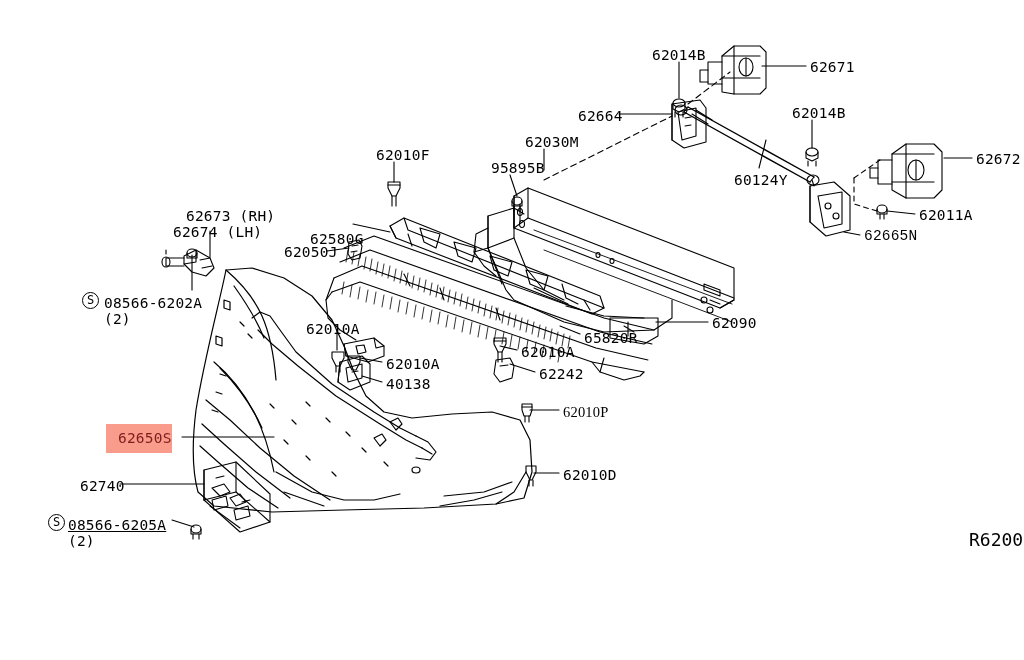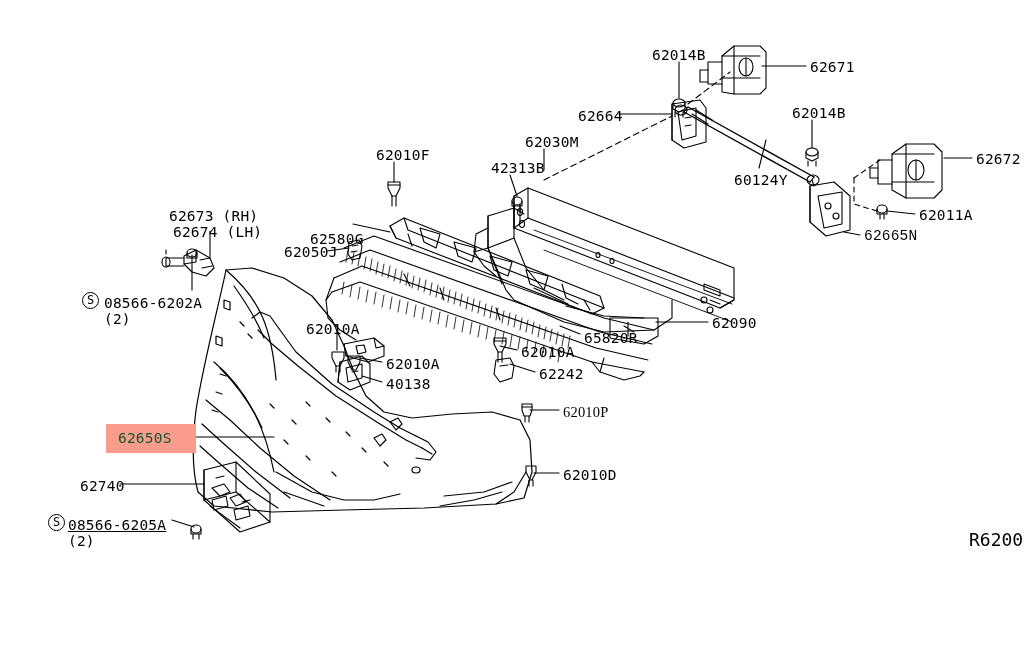--- a/index.html
+++ b/index.html
@@ -20,22 +20,22 @@
     font-size:14.5px;
     letter-spacing:0.2px;
     color:#000;
     white-space:pre;
     line-height:17px;
   }
 
   
   .lbl.hl{
     background:#fa9c8c;
-    padding:6px 24px 6px 12px;
-    color:#14532d;
+    padding:6px 0 6px 12px;
+    color:#7f1d1d;
   }
 
   
   .scirc{
     position:absolute;
     width:17px;height:17px;border:1.4px solid #000;border-radius:50%;
     box-sizing:border-box;
     font-family:"DejaVu Sans Mono","Liberation Mono",monospace;
     font-size:12px;line-height:15px;text-align:center;color:#000;
   }
@@ -452,24 +452,24 @@
       </g>
     </svg>
 
     <div class="lbl" style="left:608px;top:47px;">62014B</div>
     <div class="lbl" style="left:766px;top:59px;">62671</div>
     <div class="lbl" style="left:534px;top:108px;">62664</div>
     <div class="lbl" style="left:748px;top:105px;">62014B</div>
     <div class="lbl" style="left:481px;top:134px;">62030M</div>
     <div class="lbl" style="left:932px;top:151px;">62672</div>
     <div class="lbl" style="left:332px;top:147px;">62010F</div>
-    <div class="lbl" style="left:447px;top:160px;">42313B</div>
+    <div class="lbl" style="left:447px;top:160px;">95895B</div>
     <div class="lbl" style="left:690px;top:172px;">60124Y</div>
     <div class="lbl" style="left:875px;top:207px;">62011A</div>
-    <div class="lbl" style="left:125px;top:208px;">62673 (RH)</div>
+    <div class="lbl" style="left:142px;top:208px;">62673 (RH)</div>
     <div class="lbl" style="left:129px;top:224px;">62674 (LH)</div>
     <div class="lbl" style="left:266px;top:231px;">62580G</div>
     <div class="lbl" style="left:820px;top:228px;font-family:Liberation Mono, monospace;">62665N</div>
     <div class="lbl" style="left:240px;top:244px;">62050J</div>
     <div class="lbl" style="left:60px;top:295px;">08566-6202A</div>
     <div class="lbl" style="left:60px;top:311px;">(2)</div>
     <div class="lbl" style="left:262px;top:321px;">62010A</div>
     <div class="lbl" style="left:668px;top:315px;">62090</div>
     <div class="lbl" style="left:540px;top:330px;">65820R</div>
     <div class="lbl" style="left:342px;top:356px;">62010A</div>

